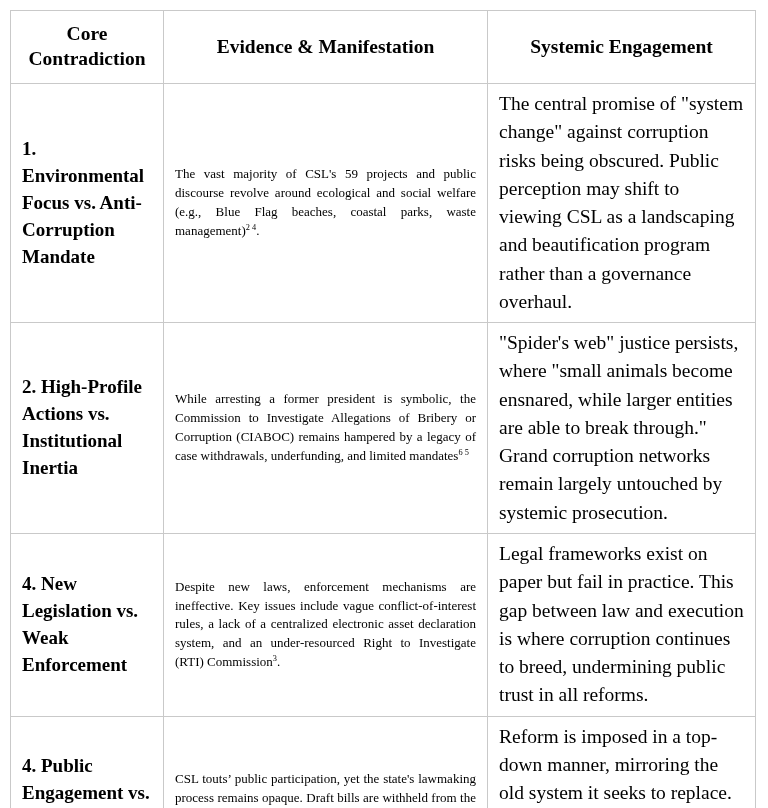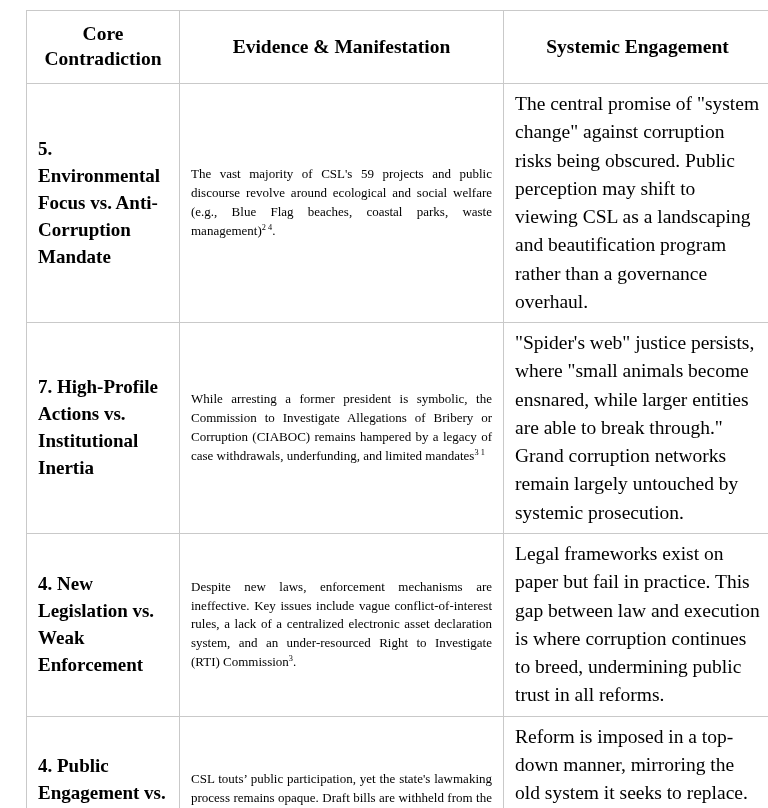--- a/index.html
+++ b/index.html
@@ -11,21 +11,21 @@
     width: 768px;
     height: 808px;
     font-family: "Liberation Serif", "DejaVu Serif", serif;
     color: #000000;
     overflow: hidden;
   }
   .page {
     box-sizing: border-box;
     width: 768px;
     height: 808px;
-    padding: 10px 13px 13px 26px;
+    padding: 10px 13px 13px 10px;
   }
   table.contradiction-table {
     width: 745px;
     border-collapse: collapse;
     table-layout: fixed;
     border: 1px solid #c9c9c9;
   }
   table.contradiction-table td,
   table.contradiction-table th {
     border: 1px solid #c9c9c9;
@@ -87,27 +87,27 @@
     </colgroup>
     <thead>
       <tr>
         <th>Core Contradiction</th>
         <th>Evidence &amp; Manifestation</th>
         <th>Systemic Engagement</th>
       </tr>
     </thead>
     <tbody>
       <tr>
-        <td class="cell-contradiction">5. Environmental Focus vs. Anti-Corruption Mandate</td>
+        <td class="cell-contradiction">1. Environmental Focus vs. Anti-Corruption Mandate</td>
         <td class="cell-evidence"><span>The vast majority of CSL's 59 projects and public discourse revolve around ecological and social welfare (e.g., Blue Flag beaches, coastal parks, waste management)</span><sup>2 4</sup><span>.</span></td>
         <td class="cell-implication">The central promise of "system change" against corruption risks being obscured. Public perception may shift to viewing CSL as a landscaping and beautification program rather than a governance overhaul.</td>
       </tr>
       <tr>
-        <td class="cell-contradiction">7. High-Profile Actions vs. Institutional Inertia</td>
-        <td class="cell-evidence"><span>While arresting a former president is symbolic, the Commission to Investigate Allegations of Bribery or Corruption (CIABOC) remains hampered by a legacy of case withdrawals, underfunding, and limited mandates</span><sup>3 1</sup><span></span></td>
+        <td class="cell-contradiction">2. High-Profile Actions vs. Institutional Inertia</td>
+        <td class="cell-evidence"><span>While arresting a former president is symbolic, the Commission to Investigate Allegations of Bribery or Corruption (CIABOC) remains hampered by a legacy of case withdrawals, underfunding, and limited mandates</span><sup>6 5</sup><span></span></td>
         <td class="cell-implication">"Spider's web" justice persists, where "small animals become ensnared, while larger entities are able to break through." Grand corruption networks remain largely untouched by systemic prosecution.</td>
       </tr>
       <tr>
         <td class="cell-contradiction">4. New Legislation vs. Weak Enforcement</td>
         <td class="cell-evidence"><span>Despite new laws, enforcement mechanisms are ineffective. Key issues include vague conflict-of-interest rules, a lack of a centralized electronic asset declaration system, and an under-resourced Right to Investigate (RTI) Commission</span><sup>3</sup><span>.</span></td>
         <td class="cell-implication">Legal frameworks exist on paper but fail in practice. This gap between law and execution is where corruption continues to breed, undermining public trust in all reforms.</td>
       </tr>
       <tr>
         <td class="cell-contradiction">4. Public Engagement vs. Closed Policymaking</td>
         <td class="cell-evidence"><span>CSL touts’ public participation, yet the state's lawmaking process remains opaque. Draft bills are withheld from the public, and civil society's role, while mandated by law, is not institutionalized</span></td>

